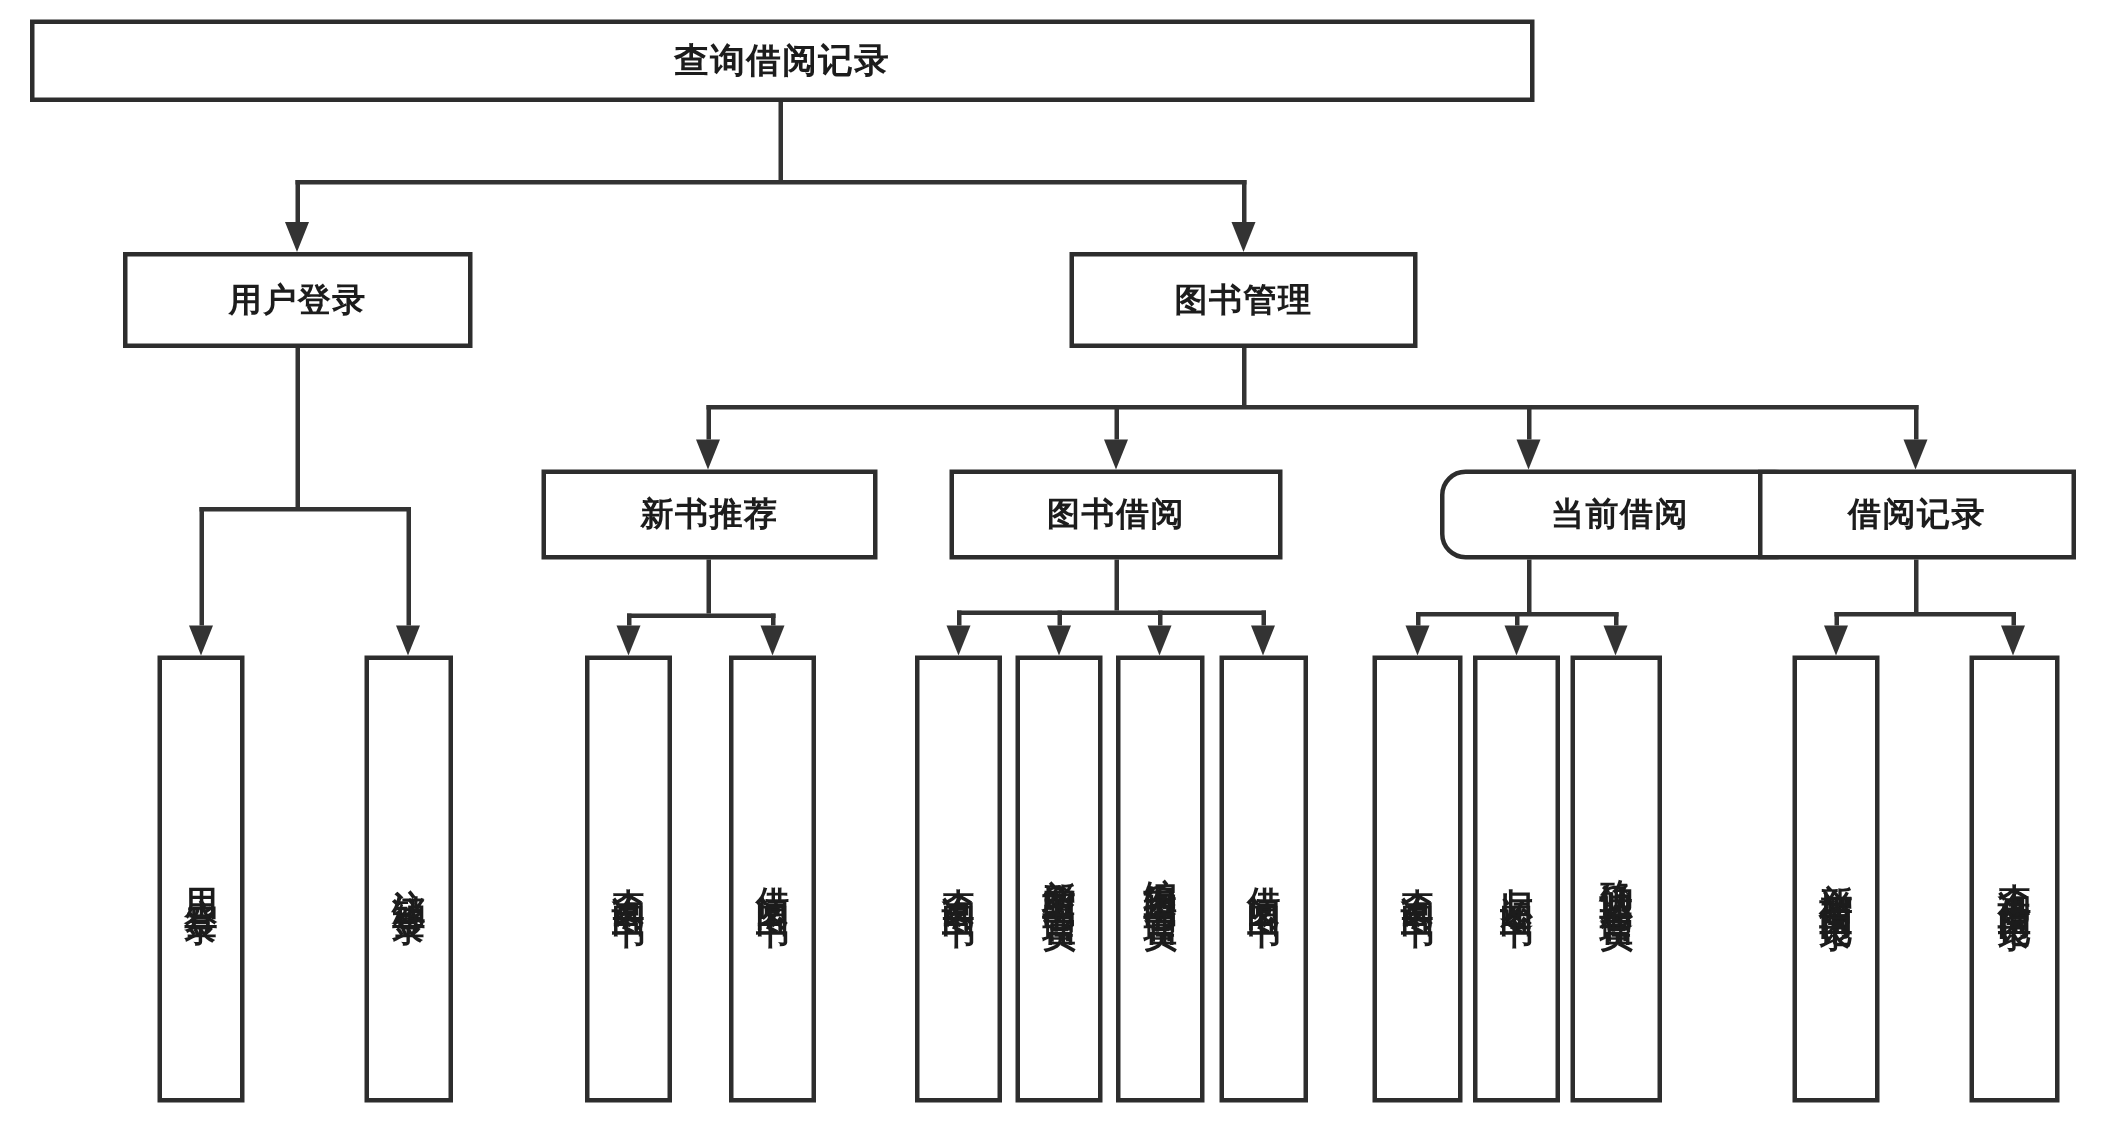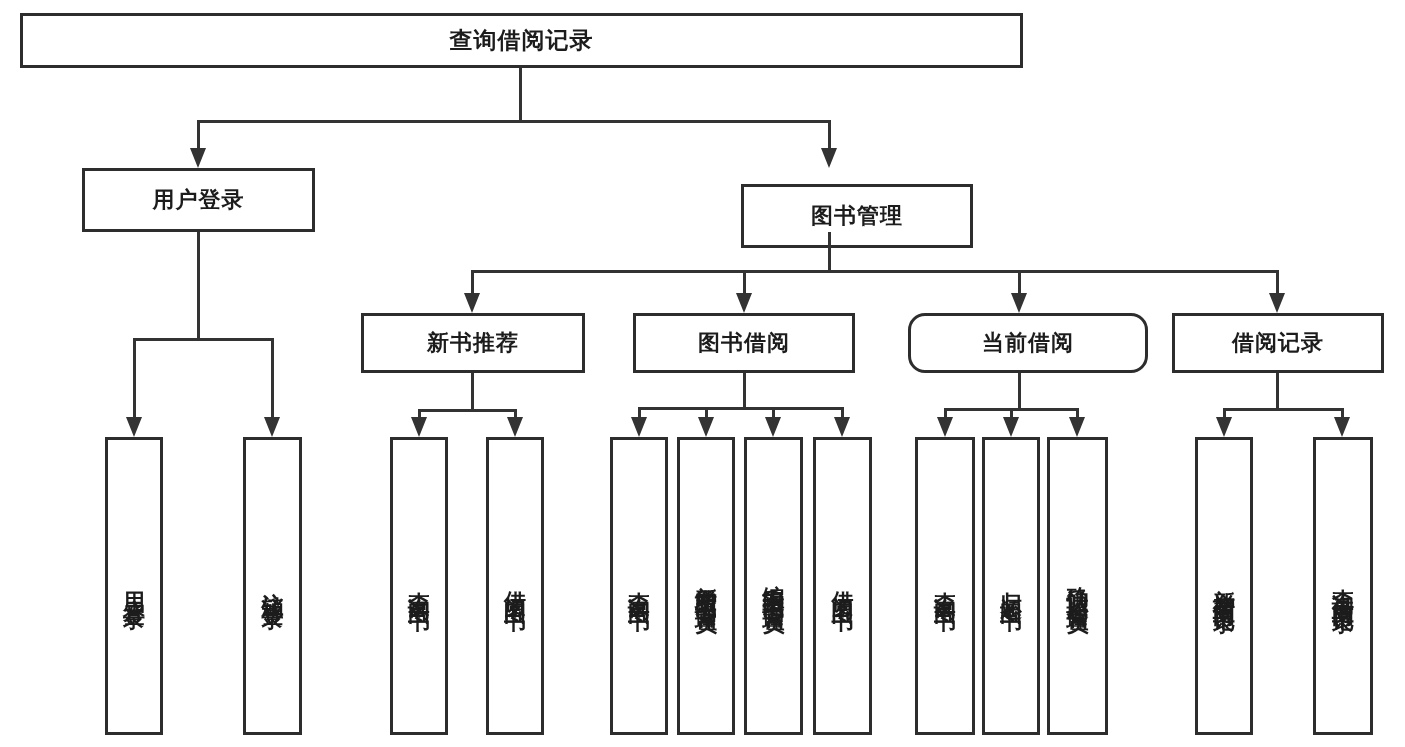--- a/index.html
+++ b/index.html
@@ -32,27 +32,27 @@
 </style>
 </head>
 <body>
 
 <div id="canvas">
 
   <div class="box" style="left:20px;top:13px;width:1003px;height:55px;font-size:23px;">查询借阅记录</div>
 
   <div class="box" style="left:82px;top:168px;width:233px;height:64px;">用户登录</div>
 
-  <div class="box" style="left:713px;top:184px;width:232px;height:64px;margin-left:28px;">图书管理</div>
+  <div class="box" style="left:713px;top:168px;width:232px;height:64px;">图书管理</div>
 
   <div class="box" style="left:633px;top:313px;width:222px;height:60px;">图书借阅</div>
 
   <div class="box" style="left:361px;top:313px;width:224px;height:60px;">新书推荐</div>
 
-  <div class="box" style="left:908px;top:313px;width:240px;height:60px;border-radius:17px;">当前借阅</div>
+  <div class="box" style="left:960px;top:313px;width:240px;height:60px;border-radius:17px;">当前借阅</div>
 
   <div class="box" style="left:1172px;top:313px;width:212px;height:60px;">借阅记录</div>
 
   <div class="box vbox" style="left:105px;top:437px;width:58px;height:298px;">用户登录</div>
 
   <div class="box vbox" style="left:243px;top:437px;width:59px;height:298px;">注销登录</div>
 
   <div class="box vbox" style="left:390px;top:437px;width:58px;height:298px;">查询图书</div>
 
   <div class="box vbox" style="left:486px;top:437px;width:58px;height:298px;">借阅图书</div>

